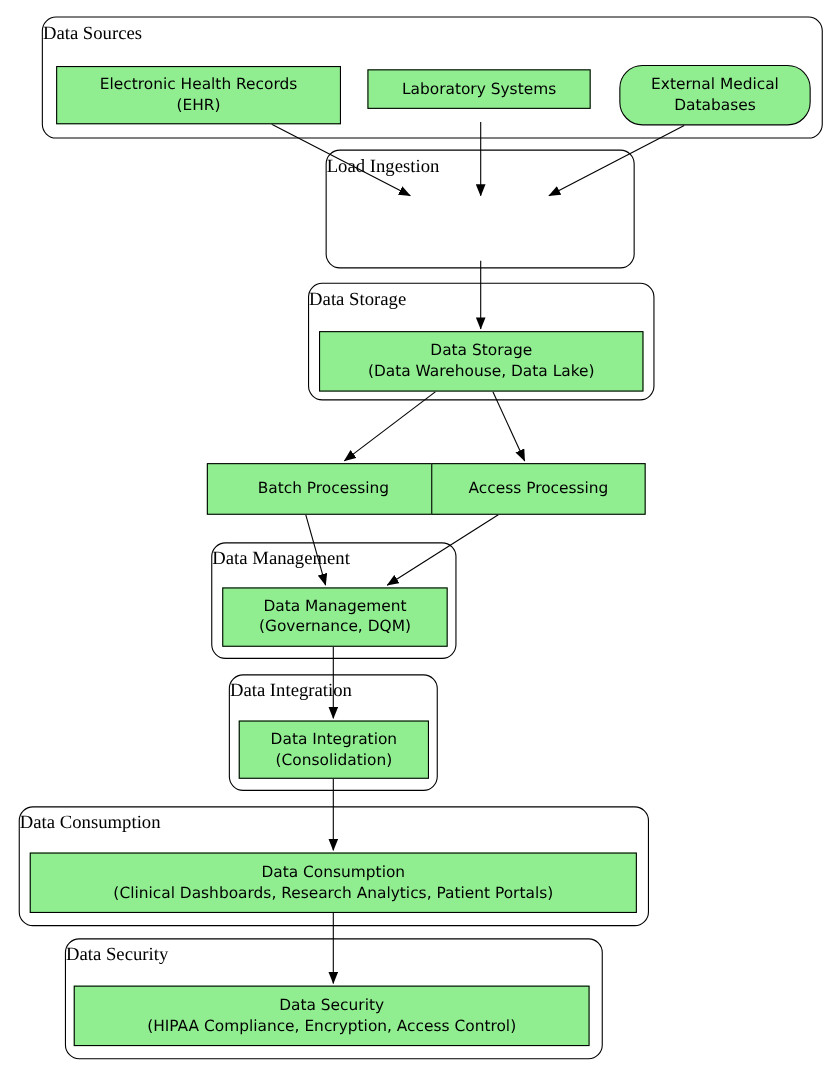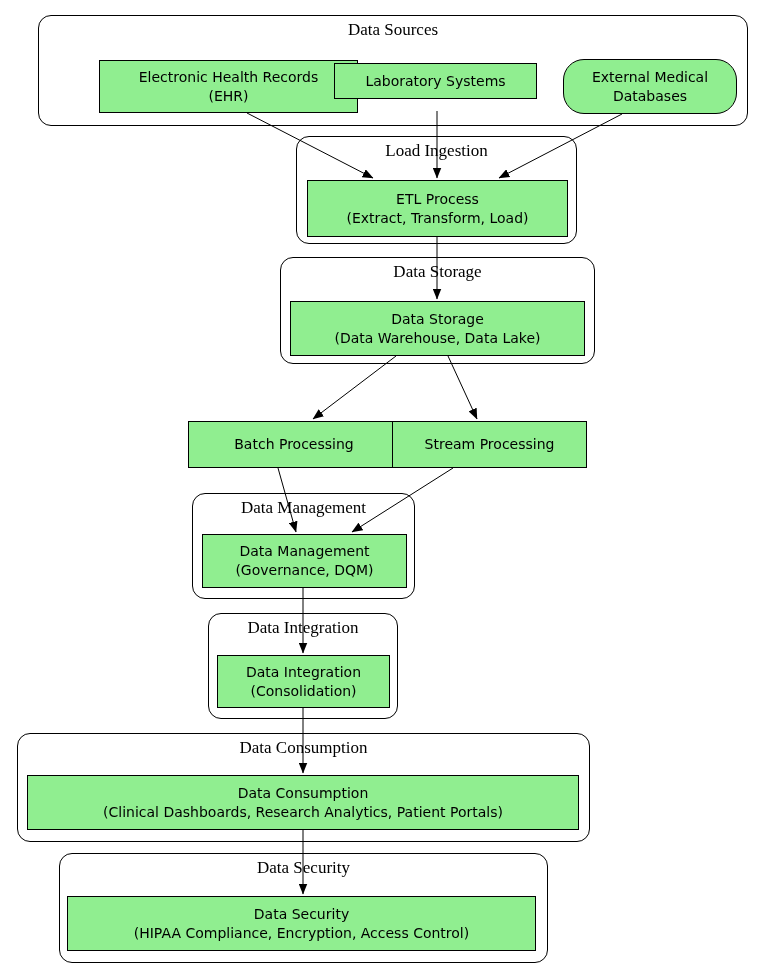--- a/index.html
+++ b/index.html
@@ -20,21 +20,20 @@
     border: 1px solid #000000;
     border-radius: 13px;
     background: transparent;
     box-sizing: border-box;
   }
   .cluster-title {
     position: absolute;
     top: 4px;
     left: 0;
     width: 100%;
-    text-align: center;
     font-family: "Liberation Serif", "DejaVu Serif", serif;
     font-size: 17px;
     color: #000000;
     white-space: nowrap;
   }
   .edge-layer {
     position: absolute;
     left: 0;
     top: 0;
     width: 764px;
@@ -107,50 +106,46 @@
     <line x1="437" y1="237" x2="437" y2="299" marker-end="url(#arrowhead)"></line>
     <line x1="396" y1="356" x2="313" y2="419" marker-end="url(#arrowhead)"></line>
     <line x1="448" y1="356" x2="477" y2="419" marker-end="url(#arrowhead)"></line>
     <line x1="278" y1="468" x2="296" y2="532" marker-end="url(#arrowhead)"></line>
     <line x1="453" y1="468" x2="352" y2="532" marker-end="url(#arrowhead)"></line>
     <line x1="303" y1="588" x2="303" y2="653" marker-end="url(#arrowhead)"></line>
     <line x1="303" y1="708" x2="303" y2="773" marker-end="url(#arrowhead)"></line>
     <line x1="303" y1="830" x2="303" y2="894" marker-end="url(#arrowhead)"></line>
   </svg>
 
-  <div class="node" style="left:51px; top:60px; width:259px; height:53px;margin-left:48px;">
+  <div class="node" style="left:51px; top:60px; width:259px; height:53px;">
     <span>Electronic Health Records
 (EHR)</span>
   </div>
 
   <div class="node" style="left:334px; top:63px; width:203px; height:36px;">
     <span>Laboratory Systems</span>
   </div>
 
   <div class="node" style="left:563px; top:59px; width:174px; height:55px;border-radius:21px;">
     <span>External Medical
 Databases</span>
   </div>
 
-  <div class="node" style="left:307px; top:180px; width:261px; height:57px;">
-    <span>ETL Process
-(Extract, Transform, Load)</span>
-  </div>
 
   <div class="node" style="left:290px; top:301px; width:295px; height:55px;">
     <span>Data Storage
 (Data Warehouse, Data Lake)</span>
   </div>
 
   <div class="node" style="left:188px; top:421px; width:212px; height:47px;">
     <span>Batch Processing</span>
   </div>
 
   <div class="node" style="left:392px; top:421px; width:195px; height:47px;">
-    <span>Stream Processing</span>
+    <span>Access Processing</span>
   </div>
 
   <div class="node" style="left:202px; top:534px; width:205px; height:54px;">
     <span>Data Management
 (Governance, DQM)</span>
   </div>
 
   <div class="node" style="left:217px; top:655px; width:173px; height:53px;">
     <span>Data Integration
 (Consolidation)</span>

